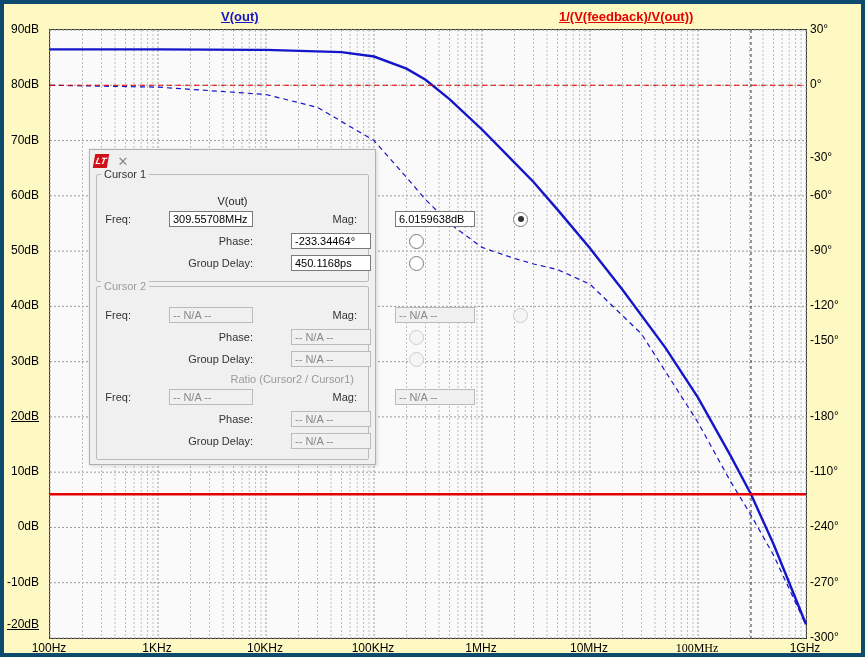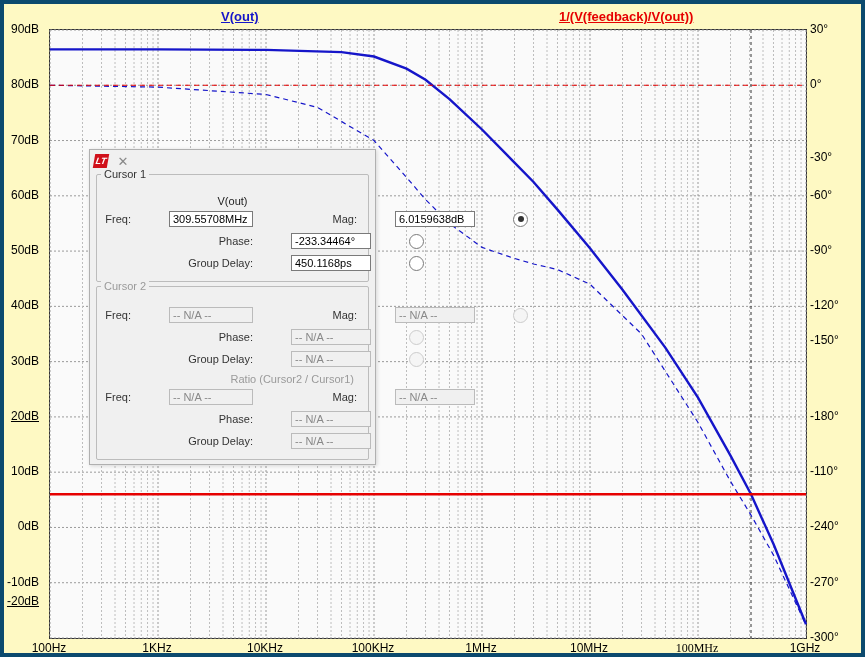--- a/index.html
+++ b/index.html
@@ -383,21 +383,21 @@
     <div class="axis-label-left" style="top: 349.636px;">30dB</div>
     <div class="axis-label-right" style="top: 329px;">-150°</div>
     <div class="axis-label-left" style="top: 404.909px; text-decoration: underline;">20dB</div>
     <div class="axis-label-right" style="top: 404.909px;">-180°</div>
     <div class="axis-label-left" style="top: 460.182px;">10dB</div>
     <div class="axis-label-right" style="top: 460.182px;">-110°</div>
     <div class="axis-label-left" style="top: 515.455px;">0dB</div>
     <div class="axis-label-right" style="top: 515.455px;">-240°</div>
     <div class="axis-label-left" style="top: 570.727px;">-10dB</div>
     <div class="axis-label-right" style="top: 570.727px;">-270°</div>
-    <div class="axis-label-left" style="top: 590px; text-decoration: underline;">-20dB</div>
+    <div class="axis-label-left" style="top: 613px; text-decoration: underline;">-20dB</div>
     <div class="axis-label-right" style="top: 626px;">-300°</div>
     <div class="axis-label-bottom" style="left: 45px; text-align: center;">100Hz</div>
     <div class="axis-label-bottom" style="left: 153px;">1KHz</div>
     <div class="axis-label-bottom" style="left: 261px;">10KHz</div>
     <div class="axis-label-bottom" style="left: 369px;">100KHz</div>
     <div class="axis-label-bottom" style="left: 477px;">1MHz</div>
     <div class="axis-label-bottom" style="left: 585px;">10MHz</div>
     <div class="axis-label-bottom" style="left: 693px; font-family: Liberation Serif, serif;">100MHz</div>
     <div class="axis-label-bottom" style="left: 801px;">1GHz</div>
   </div>

